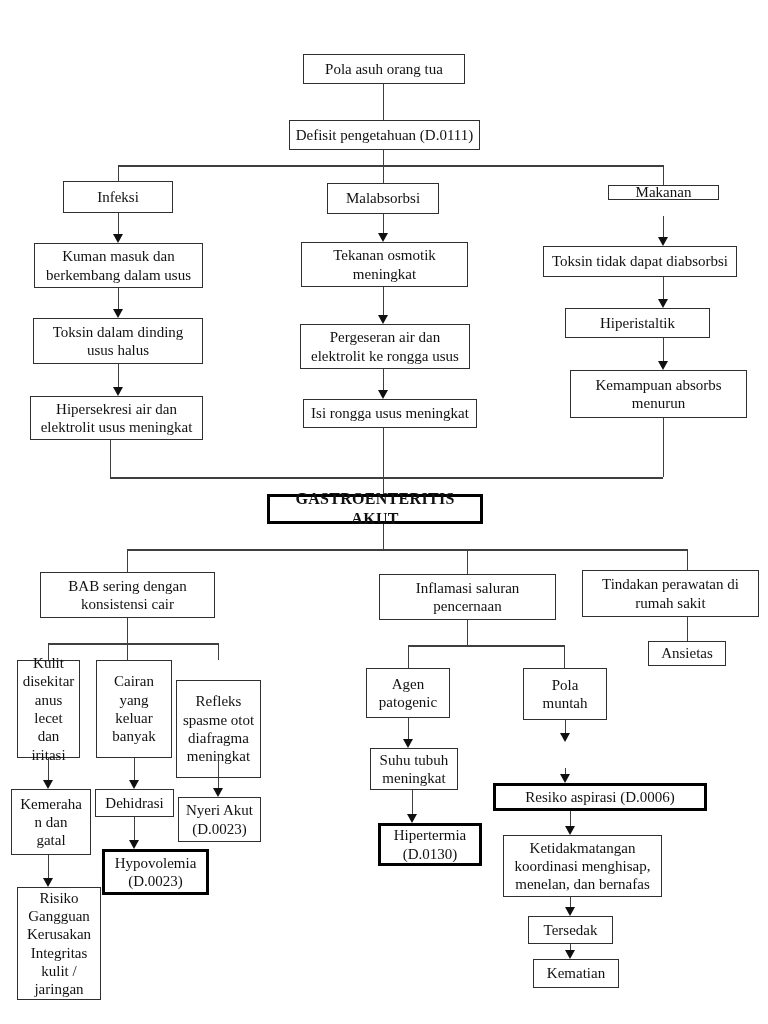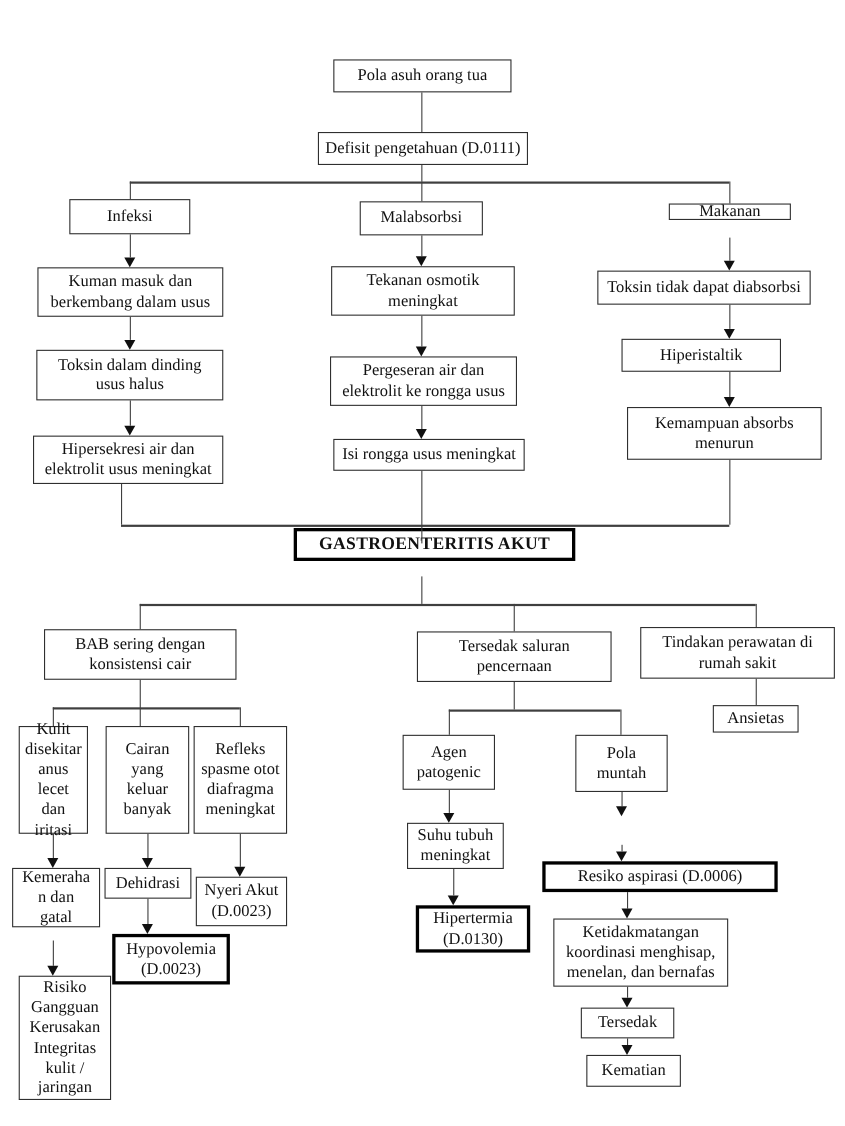--- a/index.html
+++ b/index.html
@@ -40,32 +40,32 @@
   <div class="node" style="left:327px;top:183px;width:112px;height:31px">Malabsorbsi</div>
   <div class="node" style="left:300px;top:324px;width:170px;height:45px">Pergeseran air dan elektrolit ke rongga usus</div>
   <div class="node" style="left:301px;top:242px;width:167px;height:45px">Tekanan osmotik meningkat</div>
   <div class="node" style="left:303px;top:399px;width:174px;height:29px">Isi rongga usus meningkat</div>
 
   <div class="node" style="left:608px;top:185px;width:111px;height:15px">Makanan</div>
   <div class="node" style="left:543px;top:246px;width:194px;height:31px">Toksin tidak dapat diabsorbsi</div>
   <div class="node" style="left:565px;top:308px;width:145px;height:30px">Hiperistaltik</div>
   <div class="node" style="left:570px;top:370px;width:177px;height:48px">Kemampuan absorbs menurun</div>
 
-  <div class="node emph main" style="left:267px;top:480px;width:256px;height:30px">GASTROENTERITIS AKUT</div>
+  <div class="node emph main" style="left:267px;top:494px;width:216px;height:30px">GASTROENTERITIS AKUT</div>
 
   <div class="node" style="left:40px;top:572px;width:175px;height:46px">BAB sering dengan konsistensi cair</div>
-  <div class="node" style="left:379px;top:574px;width:177px;height:46px">Tersedak saluran pencernaan</div>
+  <div class="node" style="left:379px;top:574px;width:177px;height:46px">Inflamasi saluran pencernaan</div>
   <div class="node" style="left:582px;top:570px;width:177px;height:47px">Tindakan perawatan di rumah sakit</div>
   <div class="node" style="left:648px;top:641px;width:78px;height:25px">Ansietas</div>
 
   <div class="node" style="left:17px;top:660px;width:63px;height:98px">Kulit disekitar anus lecet dan iritasi</div>
   <div class="node" style="left:96px;top:660px;width:76px;height:98px">Cairan yang keluar banyak</div>
-  <div class="node" style="left:176px;top:660px;width:85px;height:98px">Refleks spasme otot diafragma meningkat</div>
+  <div class="node" style="left:176px;top:680px;width:85px;height:98px">Refleks spasme otot diafragma meningkat</div>
 
-  <div class="node prewrap" style="left:11px;top:789px;width:80px;height:54px">Kemeraha
+  <div class="node prewrap" style="left:11px;top:789px;width:80px;height:66px">Kemeraha
 n dan
 gatal</div>
   <div class="node" style="left:95px;top:789px;width:79px;height:28px">Dehidrasi</div>
   <div class="node" style="left:178px;top:797px;width:83px;height:45px">Nyeri Akut (D.0023)</div>
   <div class="node emph" style="left:102px;top:849px;width:107px;height:46px">Hypovolemia (D.0023)</div>
   <div class="node" style="left:17px;top:887px;width:84px;height:113px">Risiko Gangguan Kerusakan Integritas kulit / jaringan</div>
 
   <div class="node" style="left:366px;top:668px;width:84px;height:50px">Agen patogenic</div>
   <div class="node" style="left:523px;top:668px;width:84px;height:52px">Pola muntah</div>
   <div class="node" style="left:370px;top:748px;width:88px;height:42px">Suhu tubuh meningkat</div>

